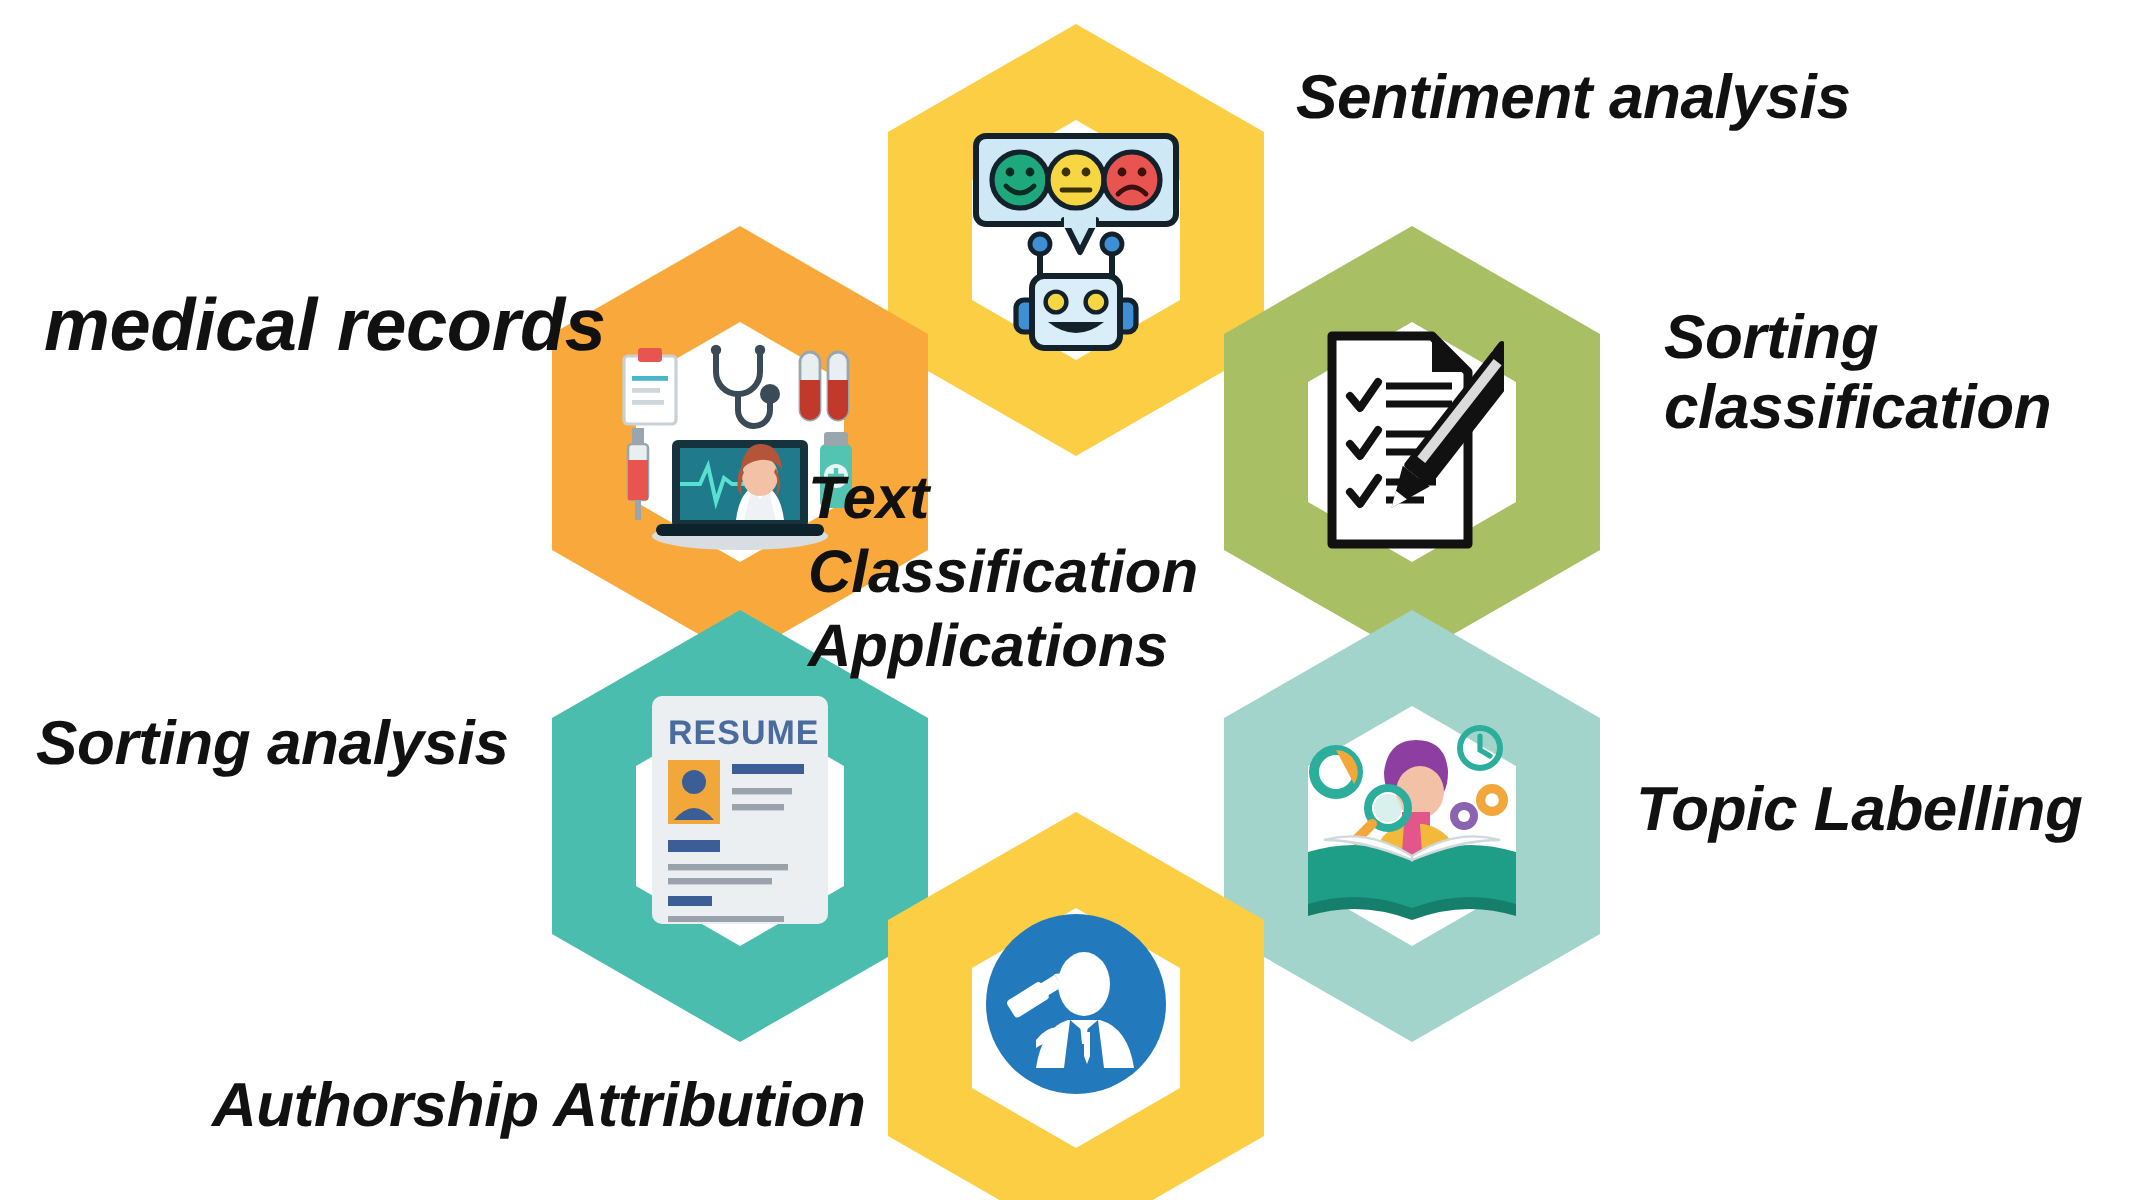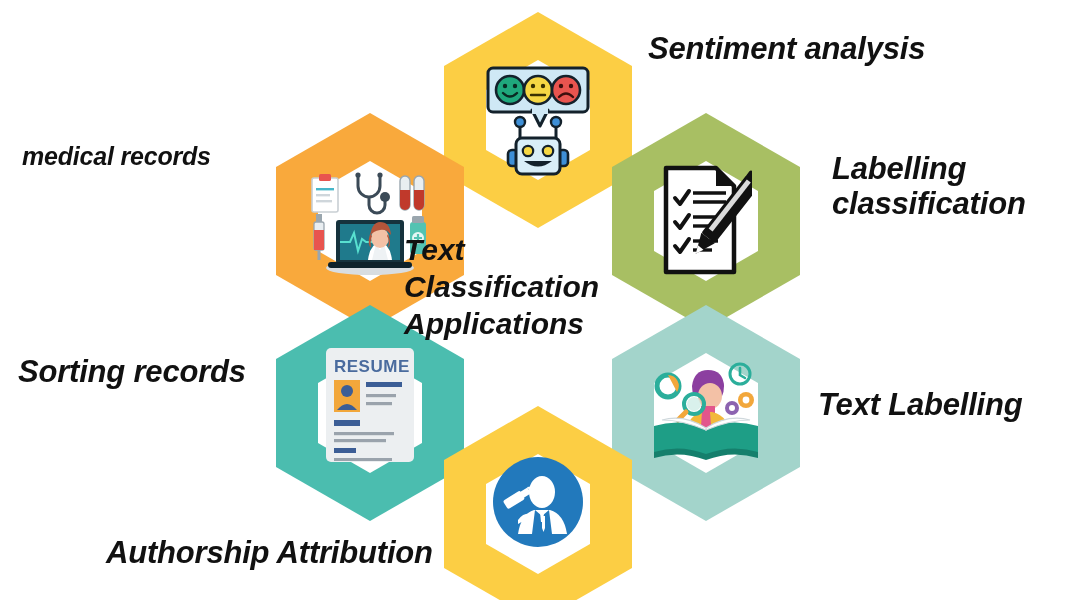--- a/index.html
+++ b/index.html
@@ -14,21 +14,21 @@
   .label{
     position:absolute;
     font-weight:bold;font-style:italic;
     color:#111111;
     line-height:1.12;
     letter-spacing:-0.2px;
     white-space:pre-line;
   }
   #label-sentiment{left:648px;top:32px;font-size:31px;}
   #label-document{left:832px;top:152px;font-size:31px;text-align:left;}
-  #label-medical{left:22px;top:142px;font-size:25px;}
+  #label-medical{left:22px;top:142px;font-size:37px;}
   #label-sorting{left:18px;top:355px;font-size:31px;}
   #label-topic{left:818px;top:388px;font-size:31px;}
   #label-authorship{left:106px;top:536px;font-size:31px;}
 
   #center-title{
     position:absolute;left:404px;top:232px;width:260px;
     text-align:left;font-size:30px;font-weight:bold;font-style:italic;
     color:#111111;line-height:1.23;white-space:pre-line;z-index:6;
   }
 
@@ -254,20 +254,20 @@
       </g>
       <path d="M26 64 q6 -8 14 -6 l-2 8 q-7 -2 -12 2 z" fill="#ffffff"></path>
     </svg>
   </div>
 
   <div id="center-title">Text
 Classification
 Applications</div>
 
   <div class="label" id="label-sentiment">Sentiment analysis</div>
-  <div class="label" id="label-document">Labelling
+  <div class="label" id="label-document">Sorting
 classification</div>
-  <div class="label" id="label-topic">Text Labelling</div>
+  <div class="label" id="label-topic">Topic Labelling</div>
   <div class="label" id="label-authorship">Authorship Attribution</div>
-  <div class="label" id="label-sorting">Sorting records</div>
+  <div class="label" id="label-sorting">Sorting analysis</div>
   <div class="label" id="label-medical">medical records</div>
 
 </div>
 
 </body></html>

